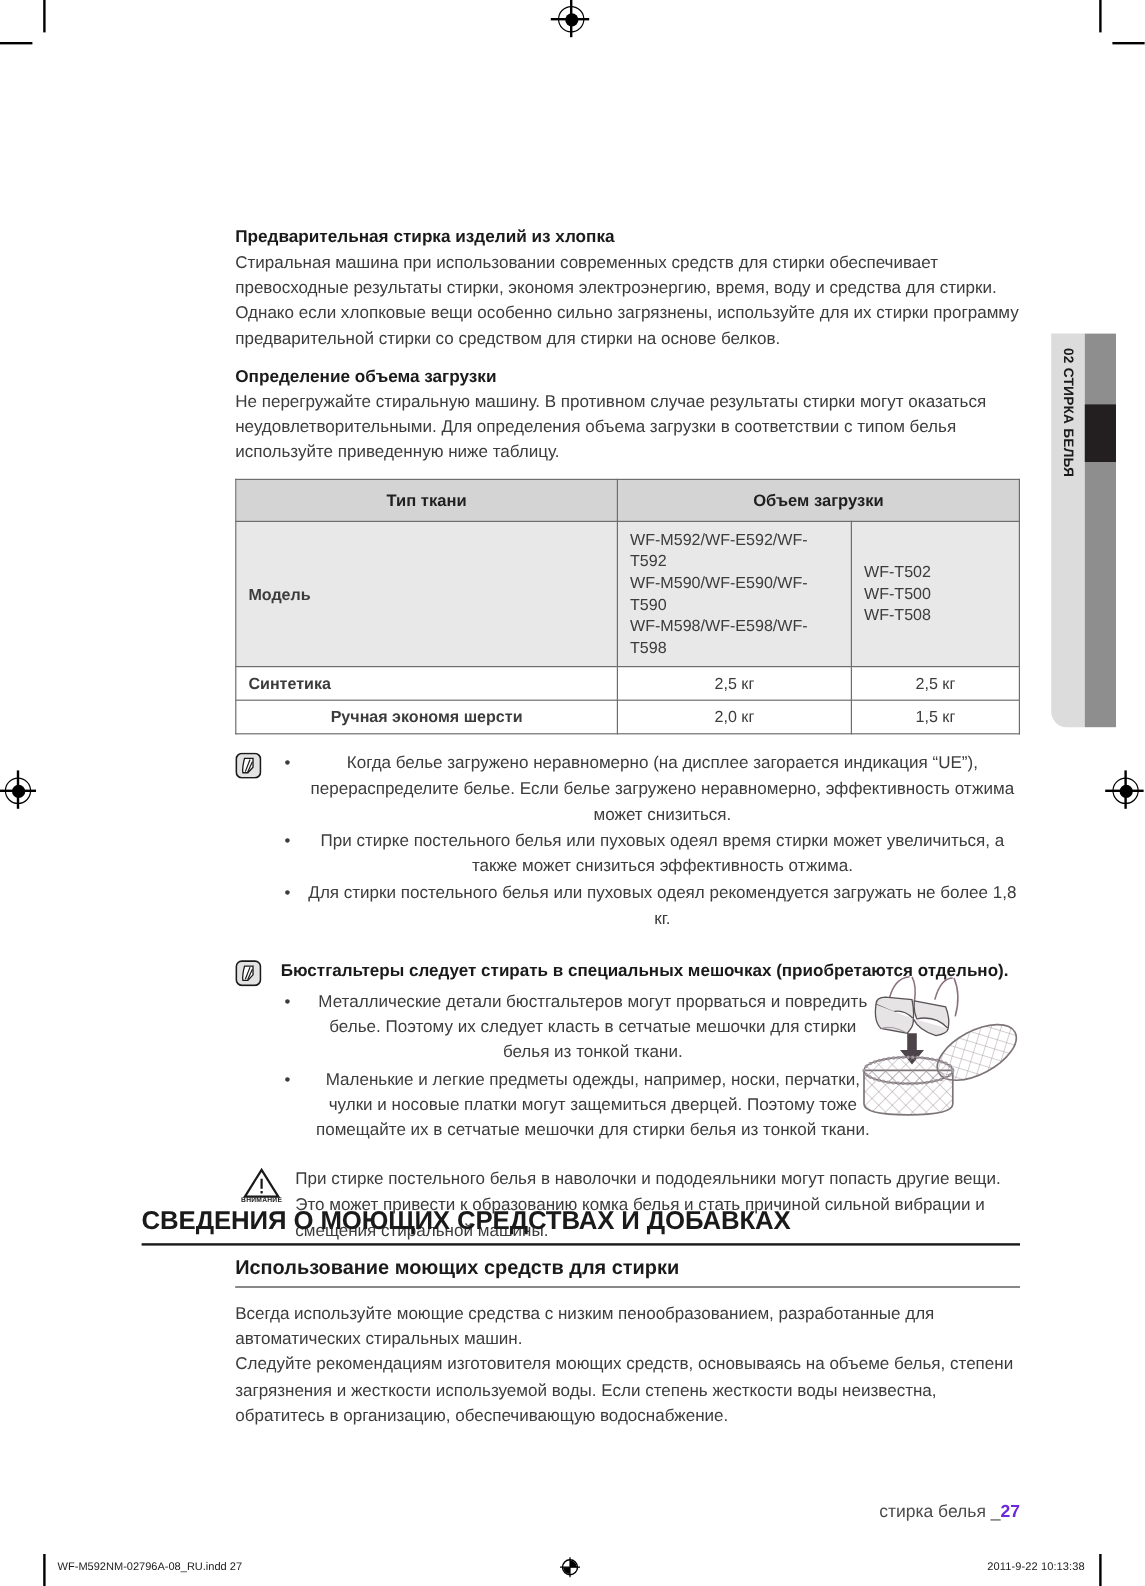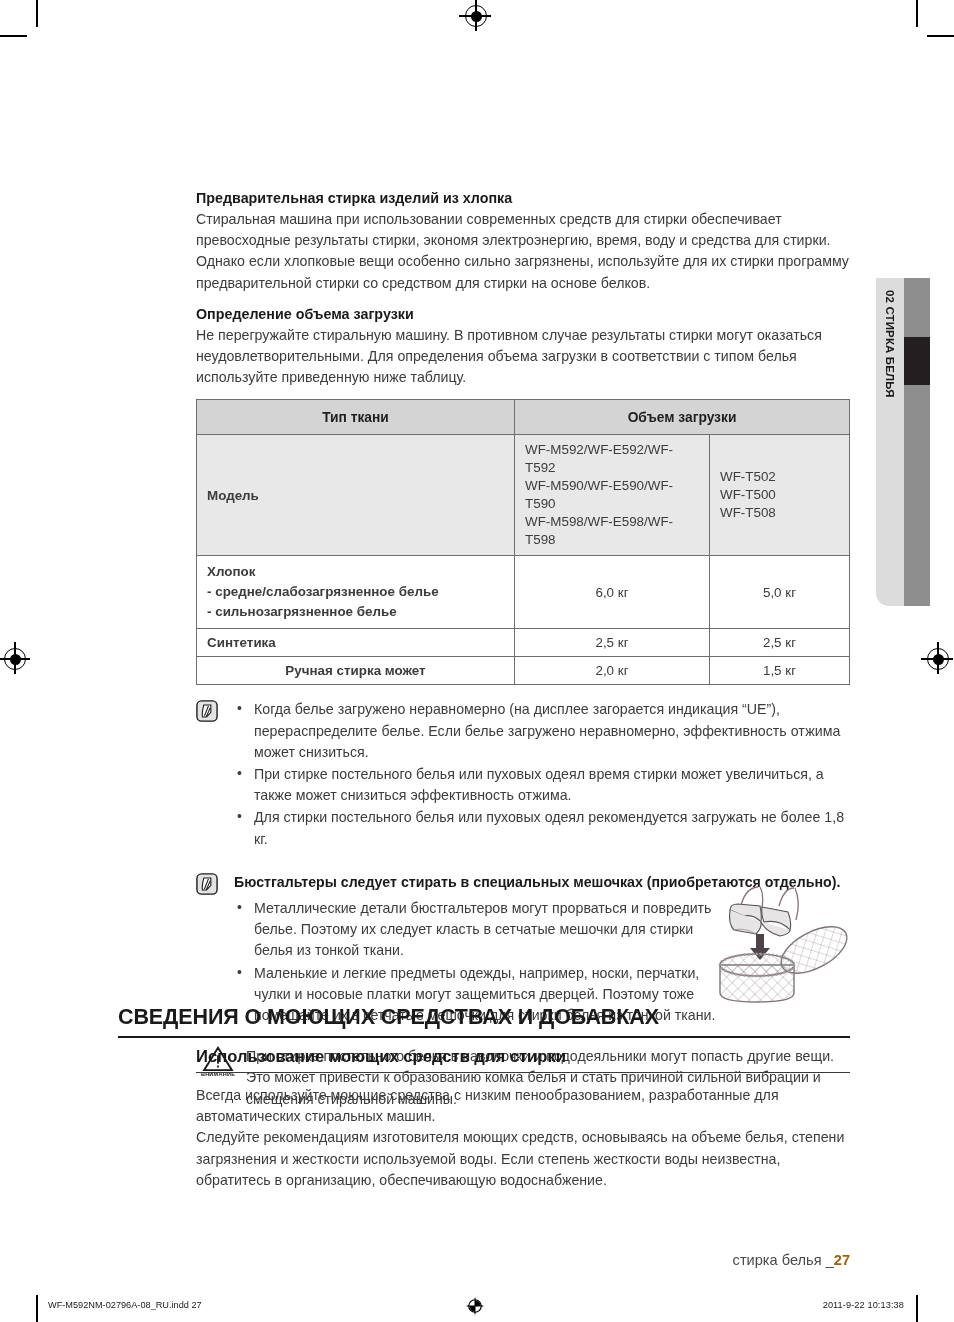--- a/index.html
+++ b/index.html
@@ -131,20 +131,21 @@
     padding: 0;
     list-style: none;
   }
   ul.bullets li {
     position: relative;
     padding-left: 20px;
     font-size: 14.2px;
     line-height: 21.2px;
     color: #3c3c3c;
     margin-bottom: 1px;
+    text-align: center;
   }
   ul.bullets li::before {
     content: "\2022";
     position: absolute;
     left: 3px;
     top: -1px;
     font-size: 14px;
     color: #3c3c3c;
   }
 
@@ -257,21 +258,21 @@
   
   .page-footer {
     position: absolute;
     left: 0;
     top: 1252px;
     width: 850px;
     text-align: right;
     font-size: 14.6px;
     color: #4a4a4a;
   }
-  .page-footer .pg { font-weight: bold; color: #a16207; }
+  .page-footer .pg { font-weight: bold; color: #6d28d9; }
 
   .print-footer {
     position: absolute;
     left: 0;
     top: 1296px;
     width: 954px;
     height: 24px;
     font-size: 9.2px;
     color: #1a1a1a;
   }
@@ -331,33 +332,26 @@
         <tr>
           <td class="shade lbl">Модель</td>
           <td class="shade model-col" style="white-space:pre-line;">WF-M592/WF-E592/WF-T592
 WF-M590/WF-E590/WF-T590
 WF-M598/WF-E598/WF-T598</td>
           <td class="shade model-col" style="white-space:pre-line;">WF-T502
 WF-T500
 WF-T508</td>
         </tr>
         <tr>
-          <td class="lbl" style="white-space:pre-line; line-height:20px;">Хлопок
-- средне/слабозагрязненное белье
-- сильнозагрязненное белье</td>
-          <td class="ctr">6,0 кг</td>
-          <td class="ctr">5,0 кг</td>
-        </tr>
-        <tr>
           <td class="lbl">Синтетика</td>
           <td class="ctr">2,5 кг</td>
           <td class="ctr">2,5 кг</td>
         </tr>
         <tr>
-          <td class="ctr-bold">Ручная стирка может</td>
+          <td class="ctr-bold">Ручная экономя шерсти</td>
           <td class="ctr">2,0 кг</td>
           <td class="ctr">1,5 кг</td>
         </tr>
       </tbody>
     </table>
 
     <div class="note-block">
       <span class="note-icon">
         <svg viewBox="0 0 24 24" width="22" height="22">
           <rect x="1" y="1" width="22" height="22" rx="5" ry="5" fill="#e3e3e3" stroke="#1a1a1a" stroke-width="1.5"></rect>

